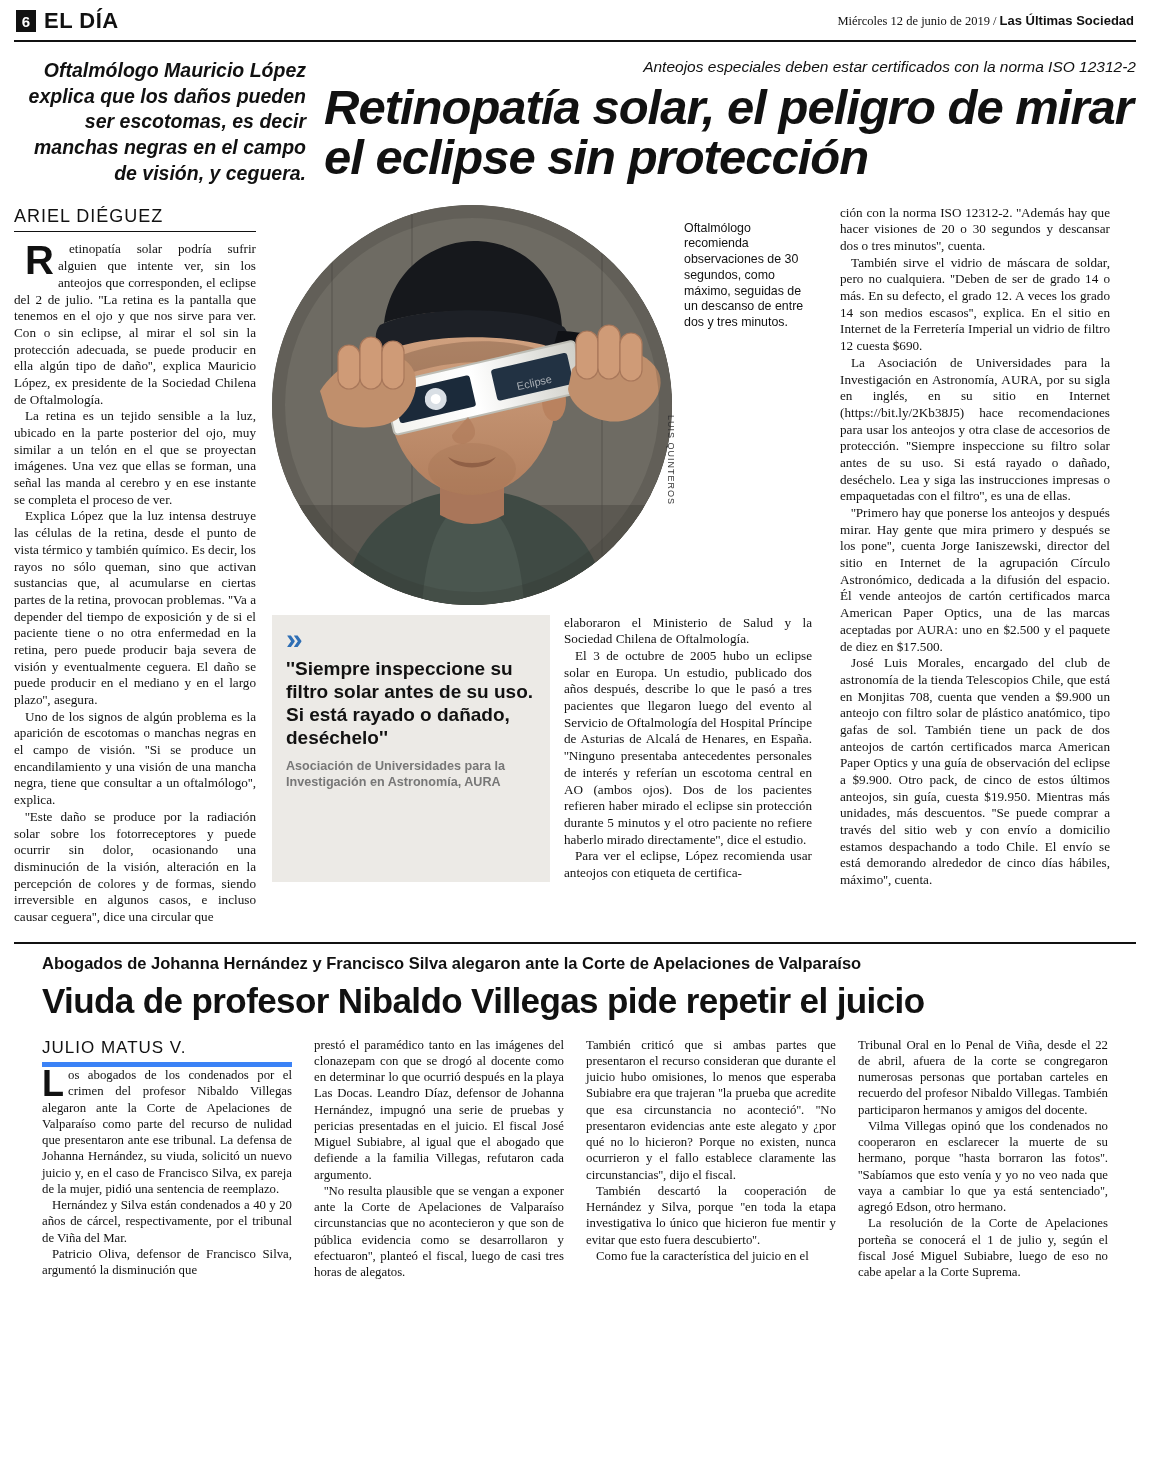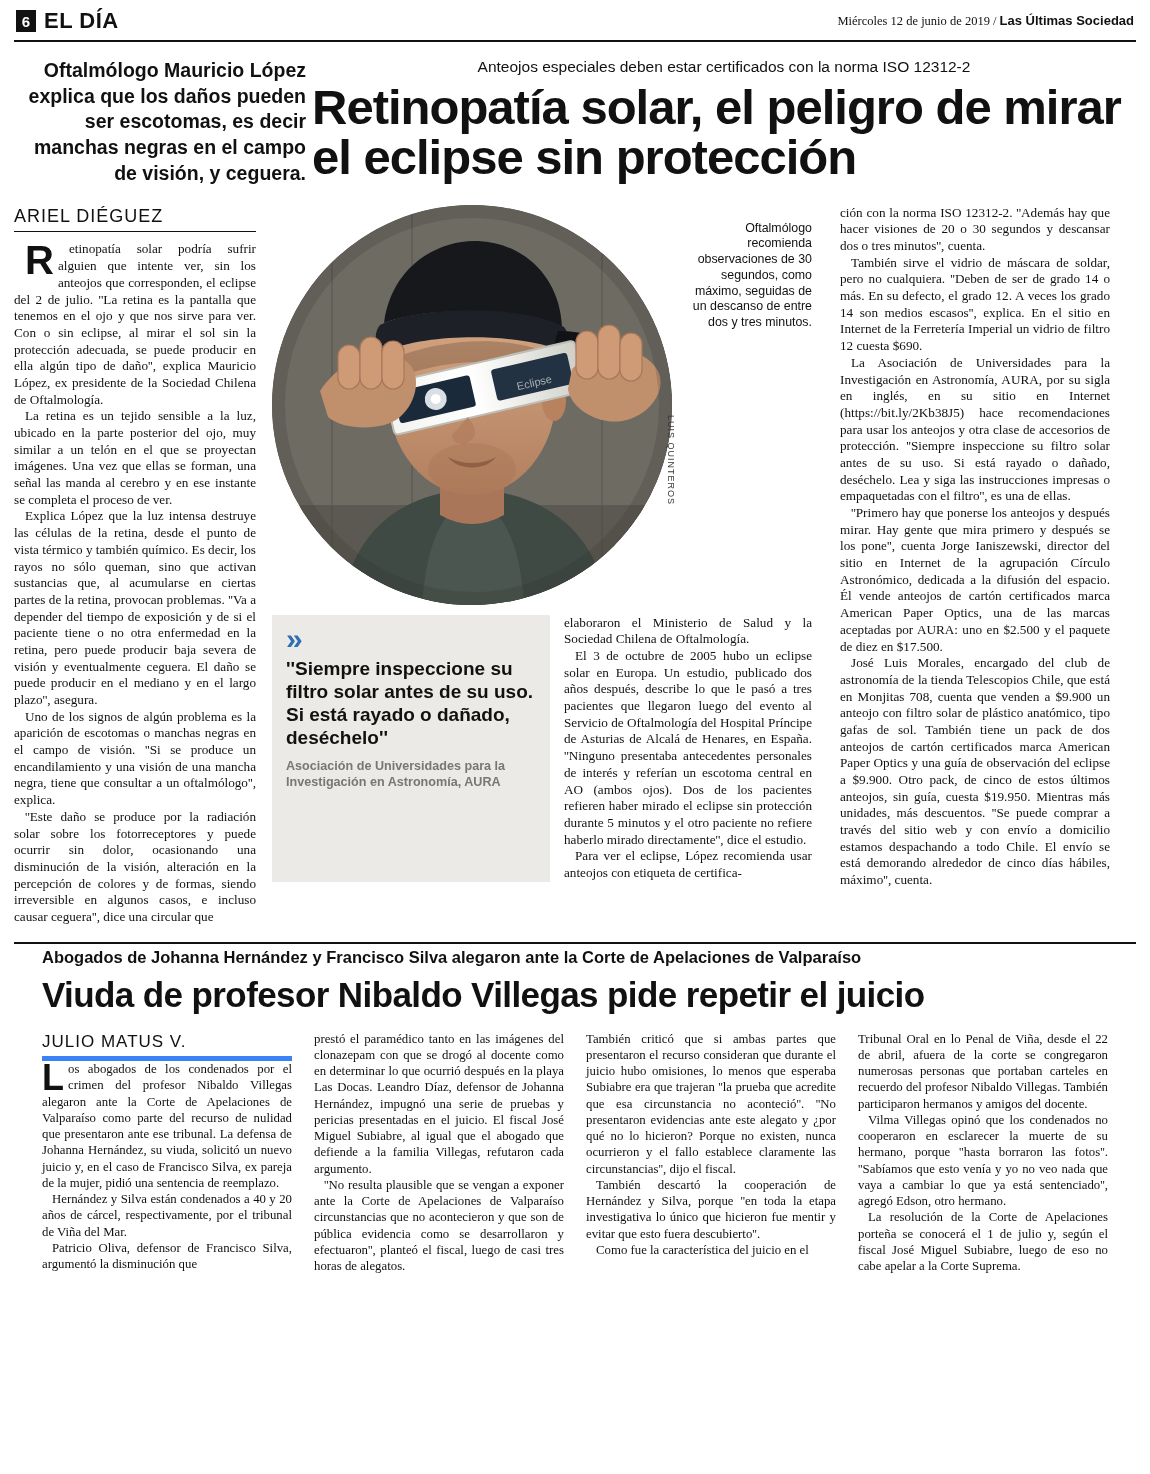--- a/index.html
+++ b/index.html
@@ -27,32 +27,32 @@
     display: flex; align-items: center; justify-content: center;
   }
   .paper-name {
     font-family: "Liberation Sans", sans-serif; font-weight: bold;
     font-size: 22px; letter-spacing: 0.5px;
   }
   .mh-right { font-size: 12.5px; }
   .mh-right .brand { font-family: "Liberation Sans", sans-serif; font-weight: bold; font-size: 13px; }
 
   
-  .top { display: flex; gap: 6px; padding-top: 14px; }
+  .top { display: flex; gap: 18px; padding-top: 14px; font-style: italic; }
   .kicker-left {
     width: 292px; flex: 0 0 292px;
     text-align: right;
     font-family: "Liberation Sans", sans-serif;
     font-weight: bold; font-size: 19.5px; line-height: 1.32;
     padding-top: 2px;
   }
   .head-wrap { flex: 1 1 auto; }
   .overline {
     font-family: "Liberation Sans", sans-serif;
-    font-size: 15.5px; text-align: center; margin: 2px 0 6px 0;
+    font-size: 15.5px; text-align: right; margin: 2px 0 6px 0;
   }
   .headline {
     font-family: "Liberation Sans", sans-serif;
     font-weight: bold; font-size: 49px; line-height: 1.03;
     letter-spacing: -1px;
   }
 
   
   .body-wrap { display: flex; gap: 16px; padding-top: 18px; }
   .col { font-size: 13.2px; line-height: 1.265; text-align: justify; }
@@ -91,21 +91,21 @@
     position: absolute; right: -4px; top: 300px;
     font-family: "Liberation Sans", sans-serif;
     font-size: 9px; letter-spacing: 1px;
     transform: rotate(90deg); transform-origin: right top;
     color: #333;
   }
   .cap-right {
     width: 128px; flex: 0 0 128px;
     font-family: "Liberation Sans", sans-serif;
     font-size: 12.4px; line-height: 1.27;
-    text-align: right; padding-top: 16px;
+    padding-top: 16px;
   }
   .mid-lower { display: flex; gap: 14px; margin-top: 10px; }
   .quote-box {
     width: 278px; flex: 0 0 278px;
     background: #eceae6;
     padding: 12px 14px 16px 14px;
   }
   .quote-marks {
     color: #2f6fb5; font-family: "Liberation Sans", sans-serif;
     font-weight: bold; font-size: 30px; line-height: 0.8; margin-bottom: 6px;
@@ -118,21 +118,21 @@
     font-family: "Liberation Sans", sans-serif;
     font-weight: bold; font-size: 12.6px; line-height: 1.25;
     color: #777; margin-top: 10px;
   }
   .col3 { width: 248px; flex: 0 0 248px; font-size: 13.2px; line-height: 1.265; text-align: justify; }
   .col3 p { margin: 0; text-indent: 11px; }
   .col3 .tail { margin-top: 0; }
 
   
   .rule-top { border-top: 2px solid #111; margin-top: 16px; }
-  .art2 { padding-top: 4px; }
+  .art2 { padding-top: 10px; }
   .art2-overline {
     font-family: "Liberation Sans", sans-serif;
     font-weight: bold; font-size: 16.5px; margin-left: 28px;
   }
   .art2-headline {
     font-family: "Liberation Sans", sans-serif;
     font-weight: bold; font-size: 35px; letter-spacing: -0.6px;
     margin: 8px 0 0 28px;
   }
   .art2-cols {

